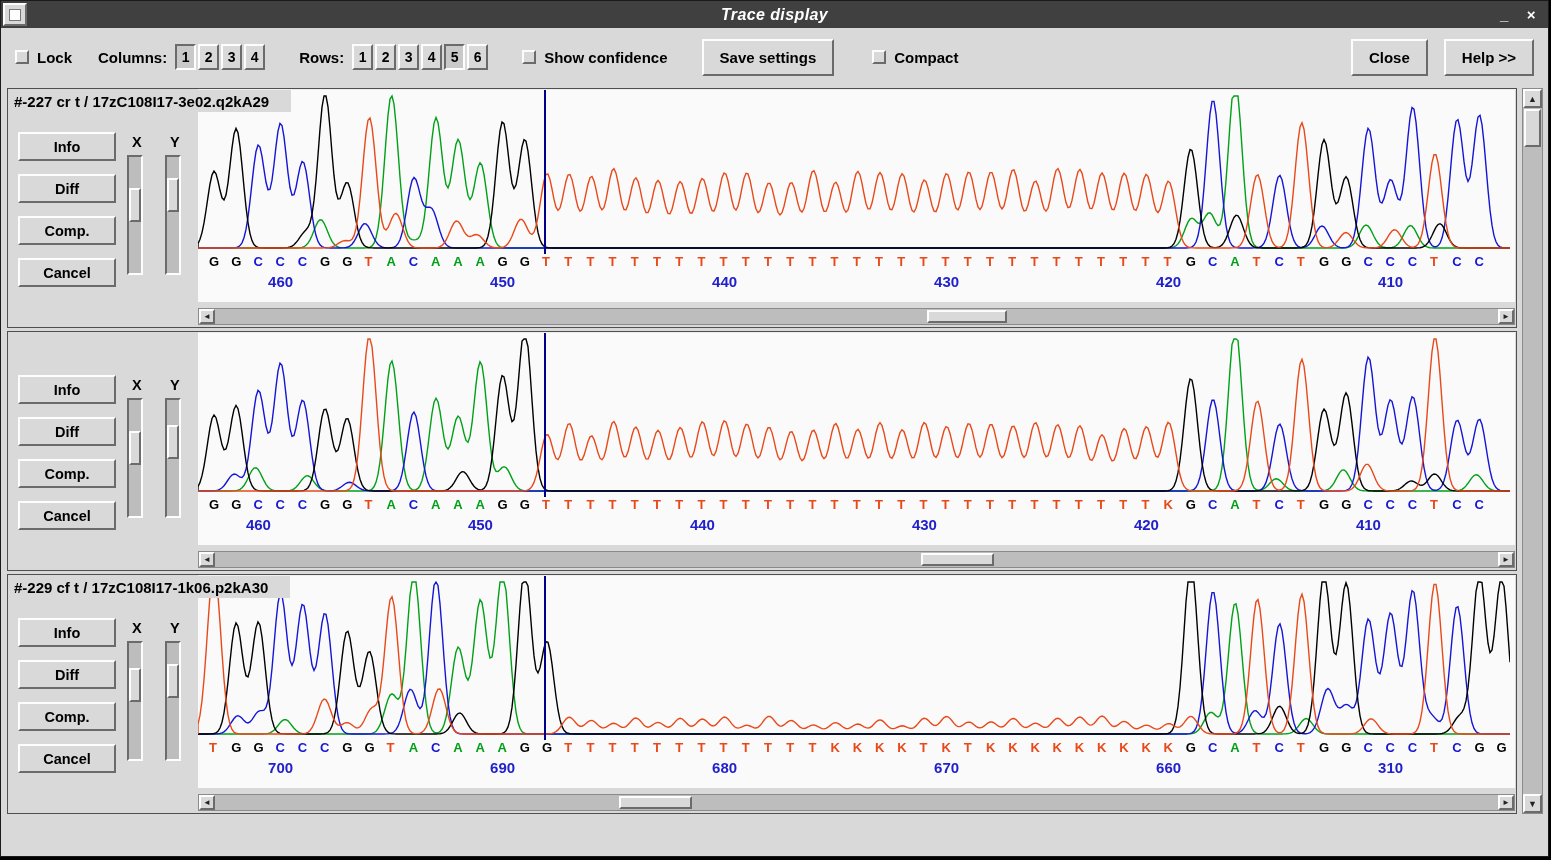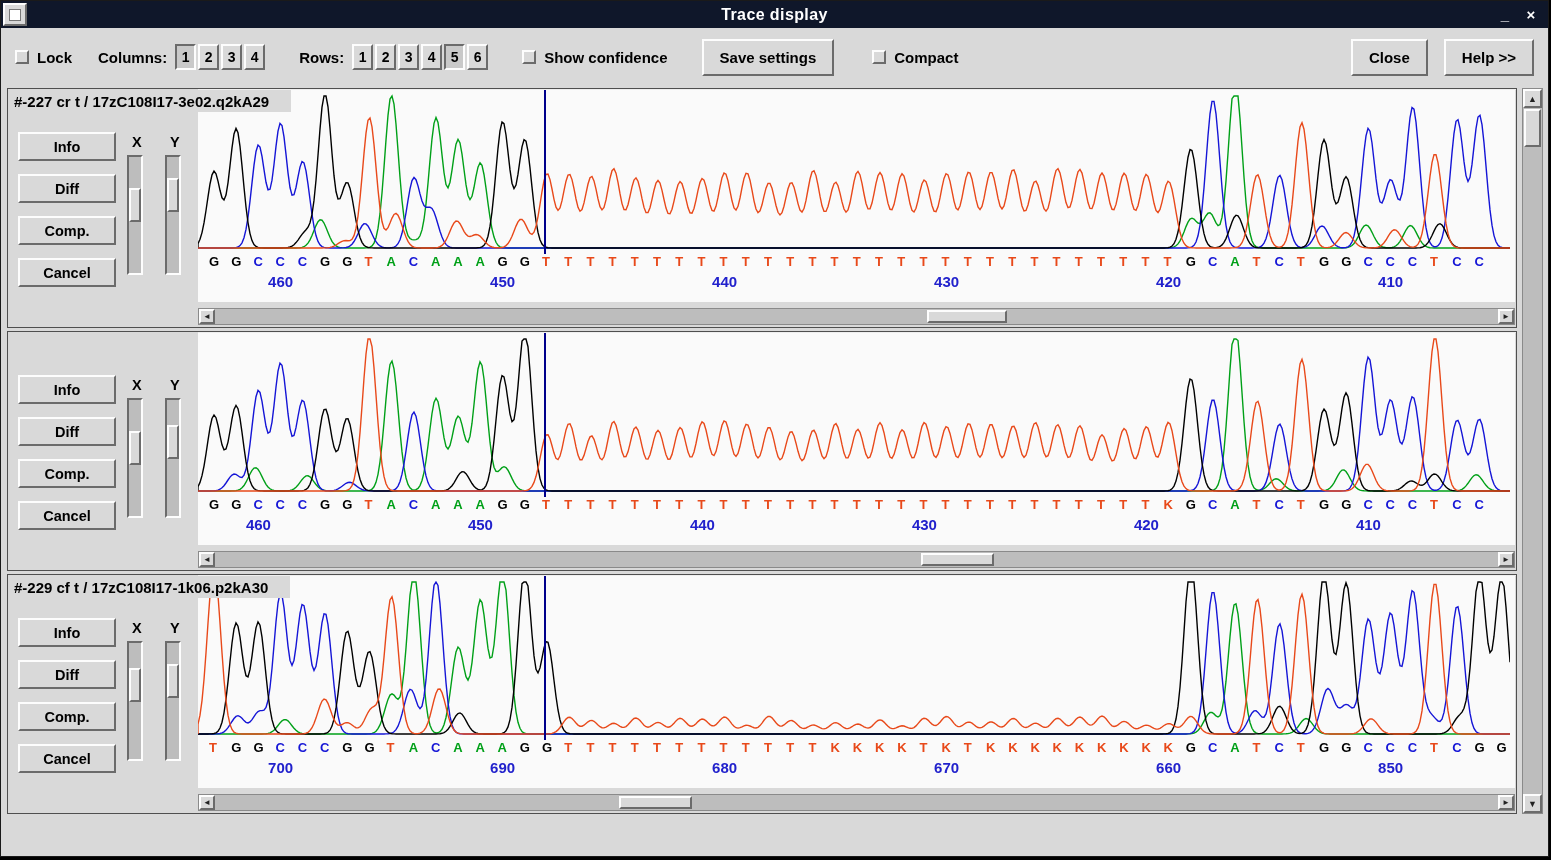--- a/index.html
+++ b/index.html
@@ -55,21 +55,21 @@
 
   
   .statusbar{height:39px;display:flex;align-items:center;padding-left:14px;background:#d9d9d9;border-top:1px solid #8a8a8a;box-shadow:inset 0 1px 0 #f2f2f2;font-weight:bold;font-size:16px;}
   .statusbar span{white-space:pre;}
 </style>
 </head>
 <body>
 
 <div class="window">
 
-  <div class="titlebar" style="background: #0f172a;">
+  <div class="titlebar" style="background: #404040; font-style: italic;">
     <div class="menu-btn">
       <div class="menu-glyph"></div>
     </div>
     <div class="title">Trace display</div>
     <div class="win-controls">
       <div class="win-btn">_</div>
       <div class="win-btn">×</div>
     </div>
   </div>
 
@@ -368,21 +368,21 @@
               <span style="left: 1254.2px; color: rgb(21, 21, 214);">C</span>
               <span style="left: 1276.4px; color: rgb(0, 0, 0);">G</span>
               <span style="left: 1298.6px; color: rgb(0, 0, 0);">G</span>
             </div>
             <div class="numrow">
               <span style="left: 82.6px;">700</span>
               <span style="left: 304.6px;">690</span>
               <span style="left: 526.6px;">680</span>
               <span style="left: 748.6px;">670</span>
               <span style="left: 970.6px;">660</span>
-              <span style="left: 1192.6px;">850</span>
+              <span style="left: 1192.6px;">310</span>
             </div>
           </div>
           <div class="pcontrols">
             <div class="pbtn" style="top: 43px;">Info</div>
             <div class="pbtn" style="top: 85px;">Diff</div>
             <div class="pbtn" style="top: 127px;">Comp.</div>
             <div class="pbtn" style="top: 169px;">Cancel</div>
             <div class="axis-lbl" style="left: 124px; top: 45px;">X</div>
             <div class="axis-lbl" style="left: 162px; top: 45px;">Y</div>
             <div class="vslider" style="left: 119px; top: 66px;">

